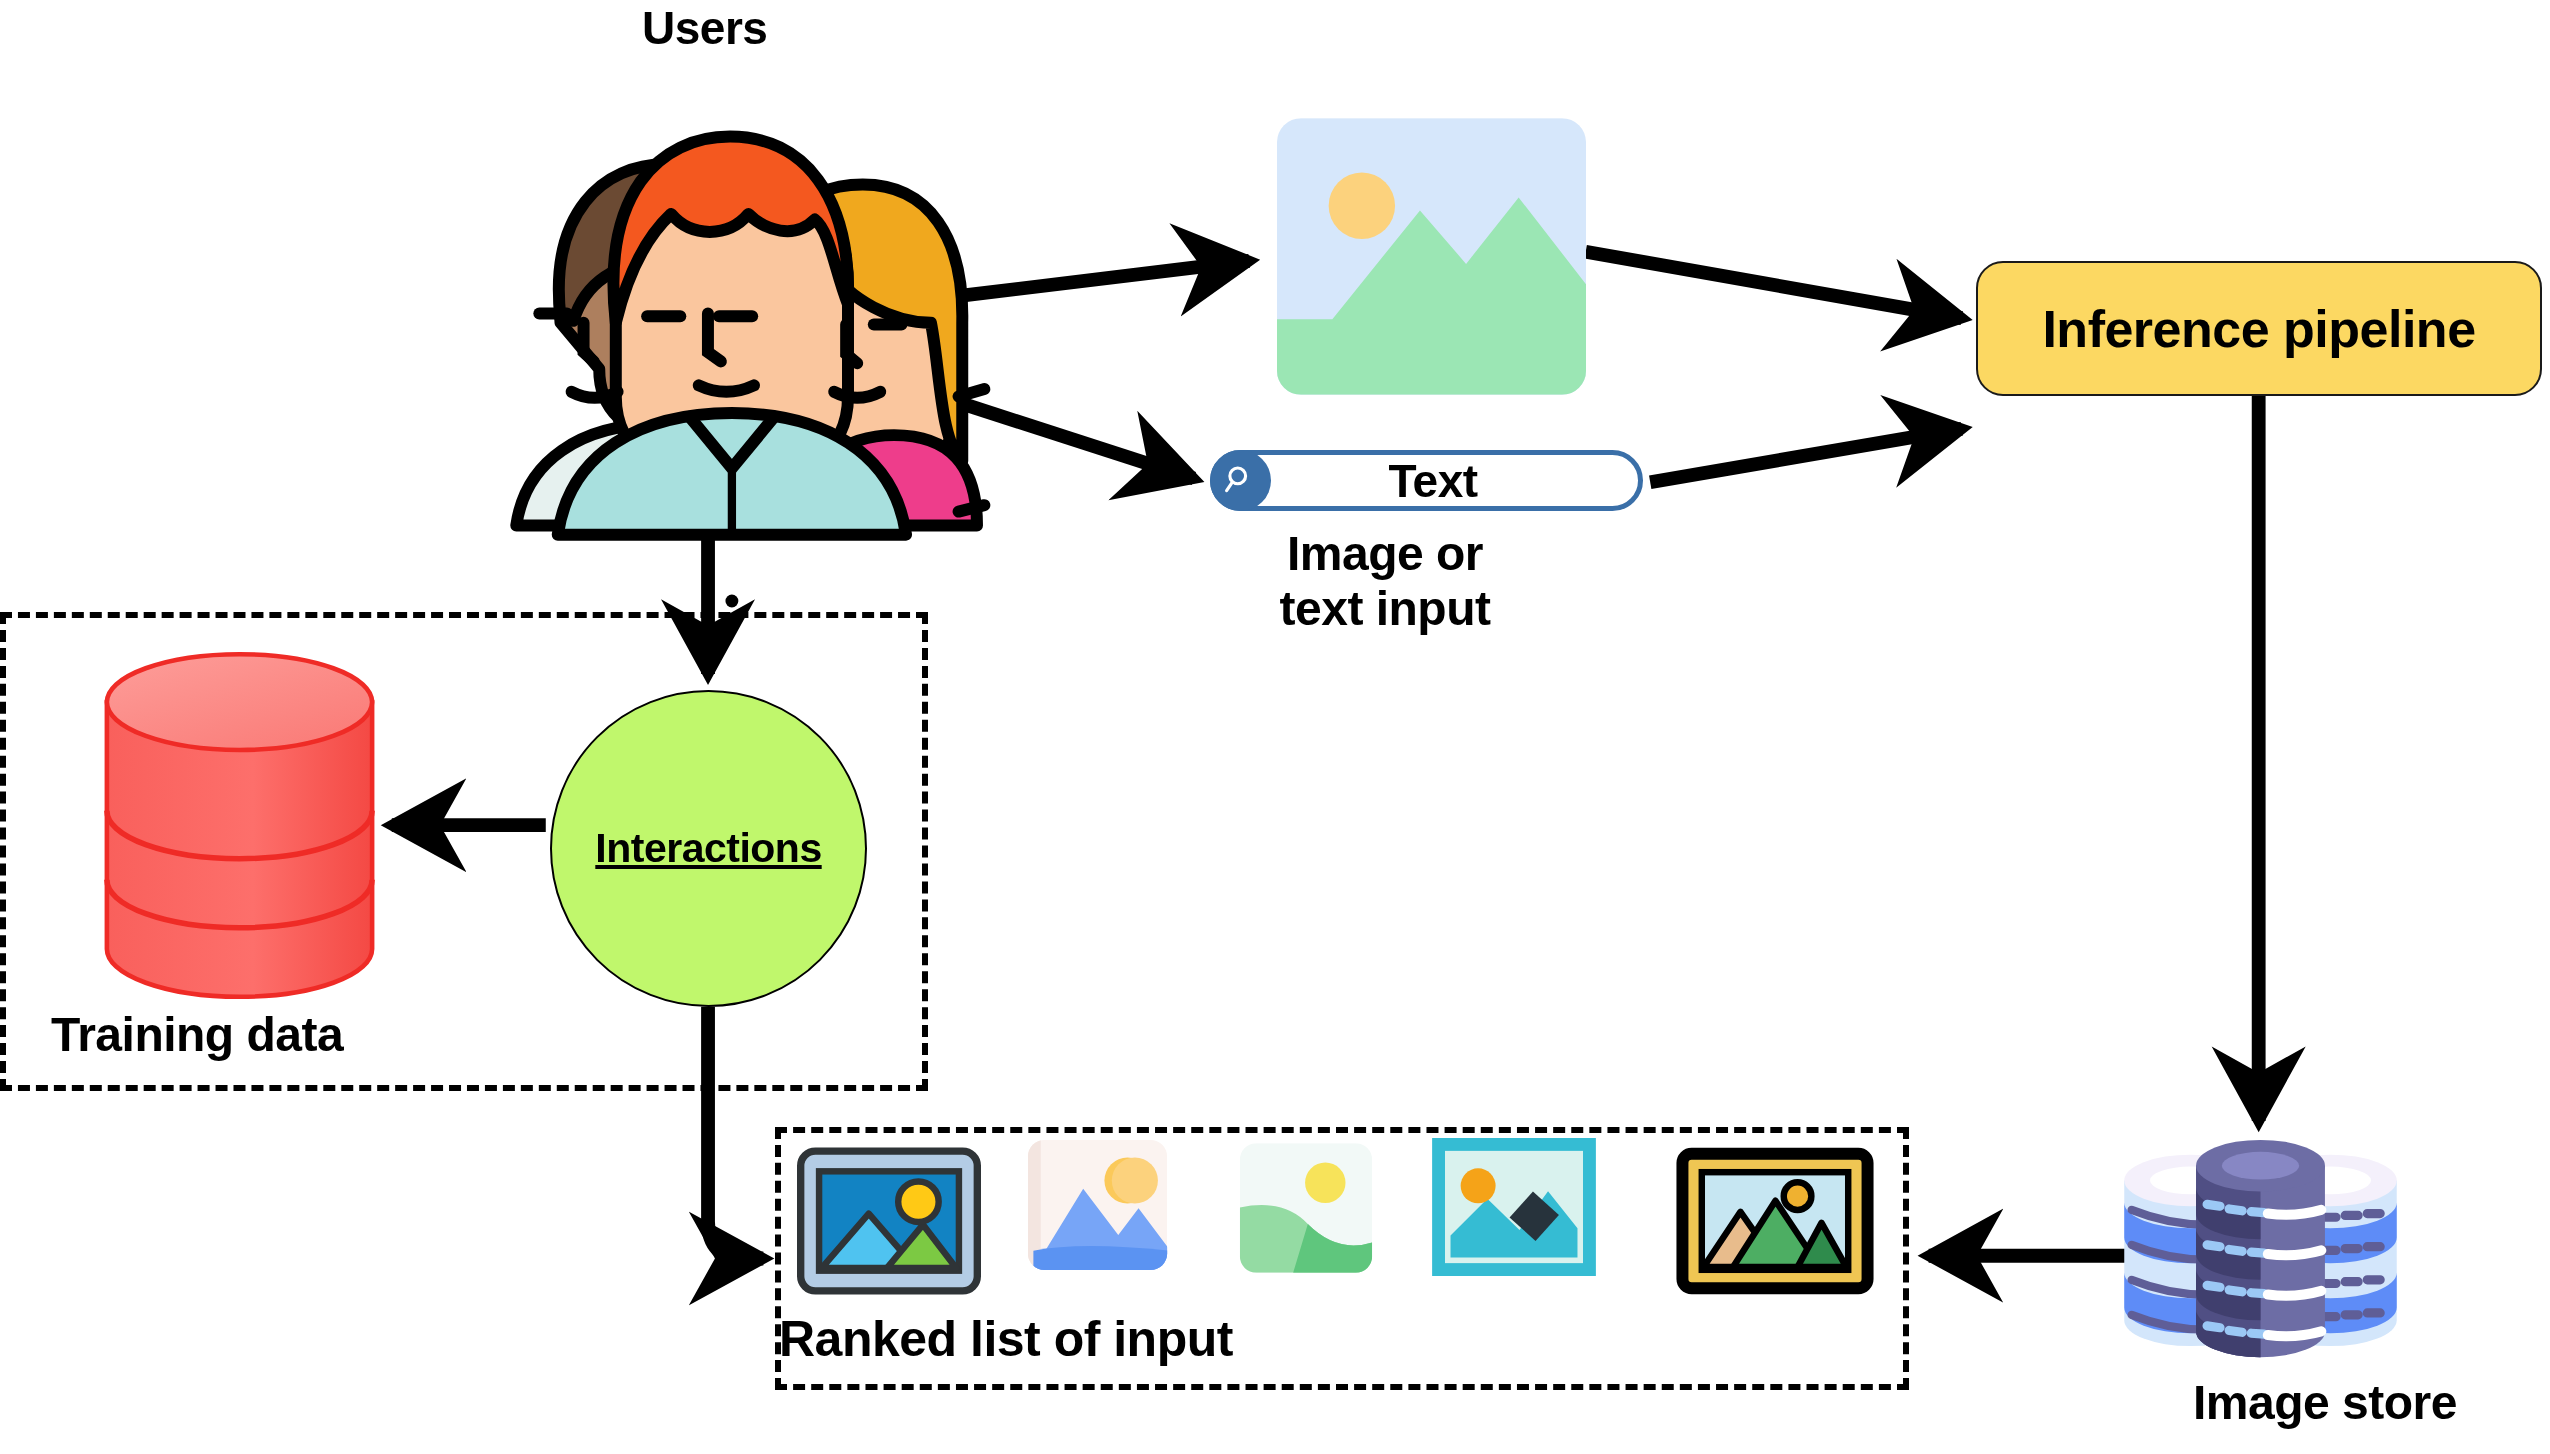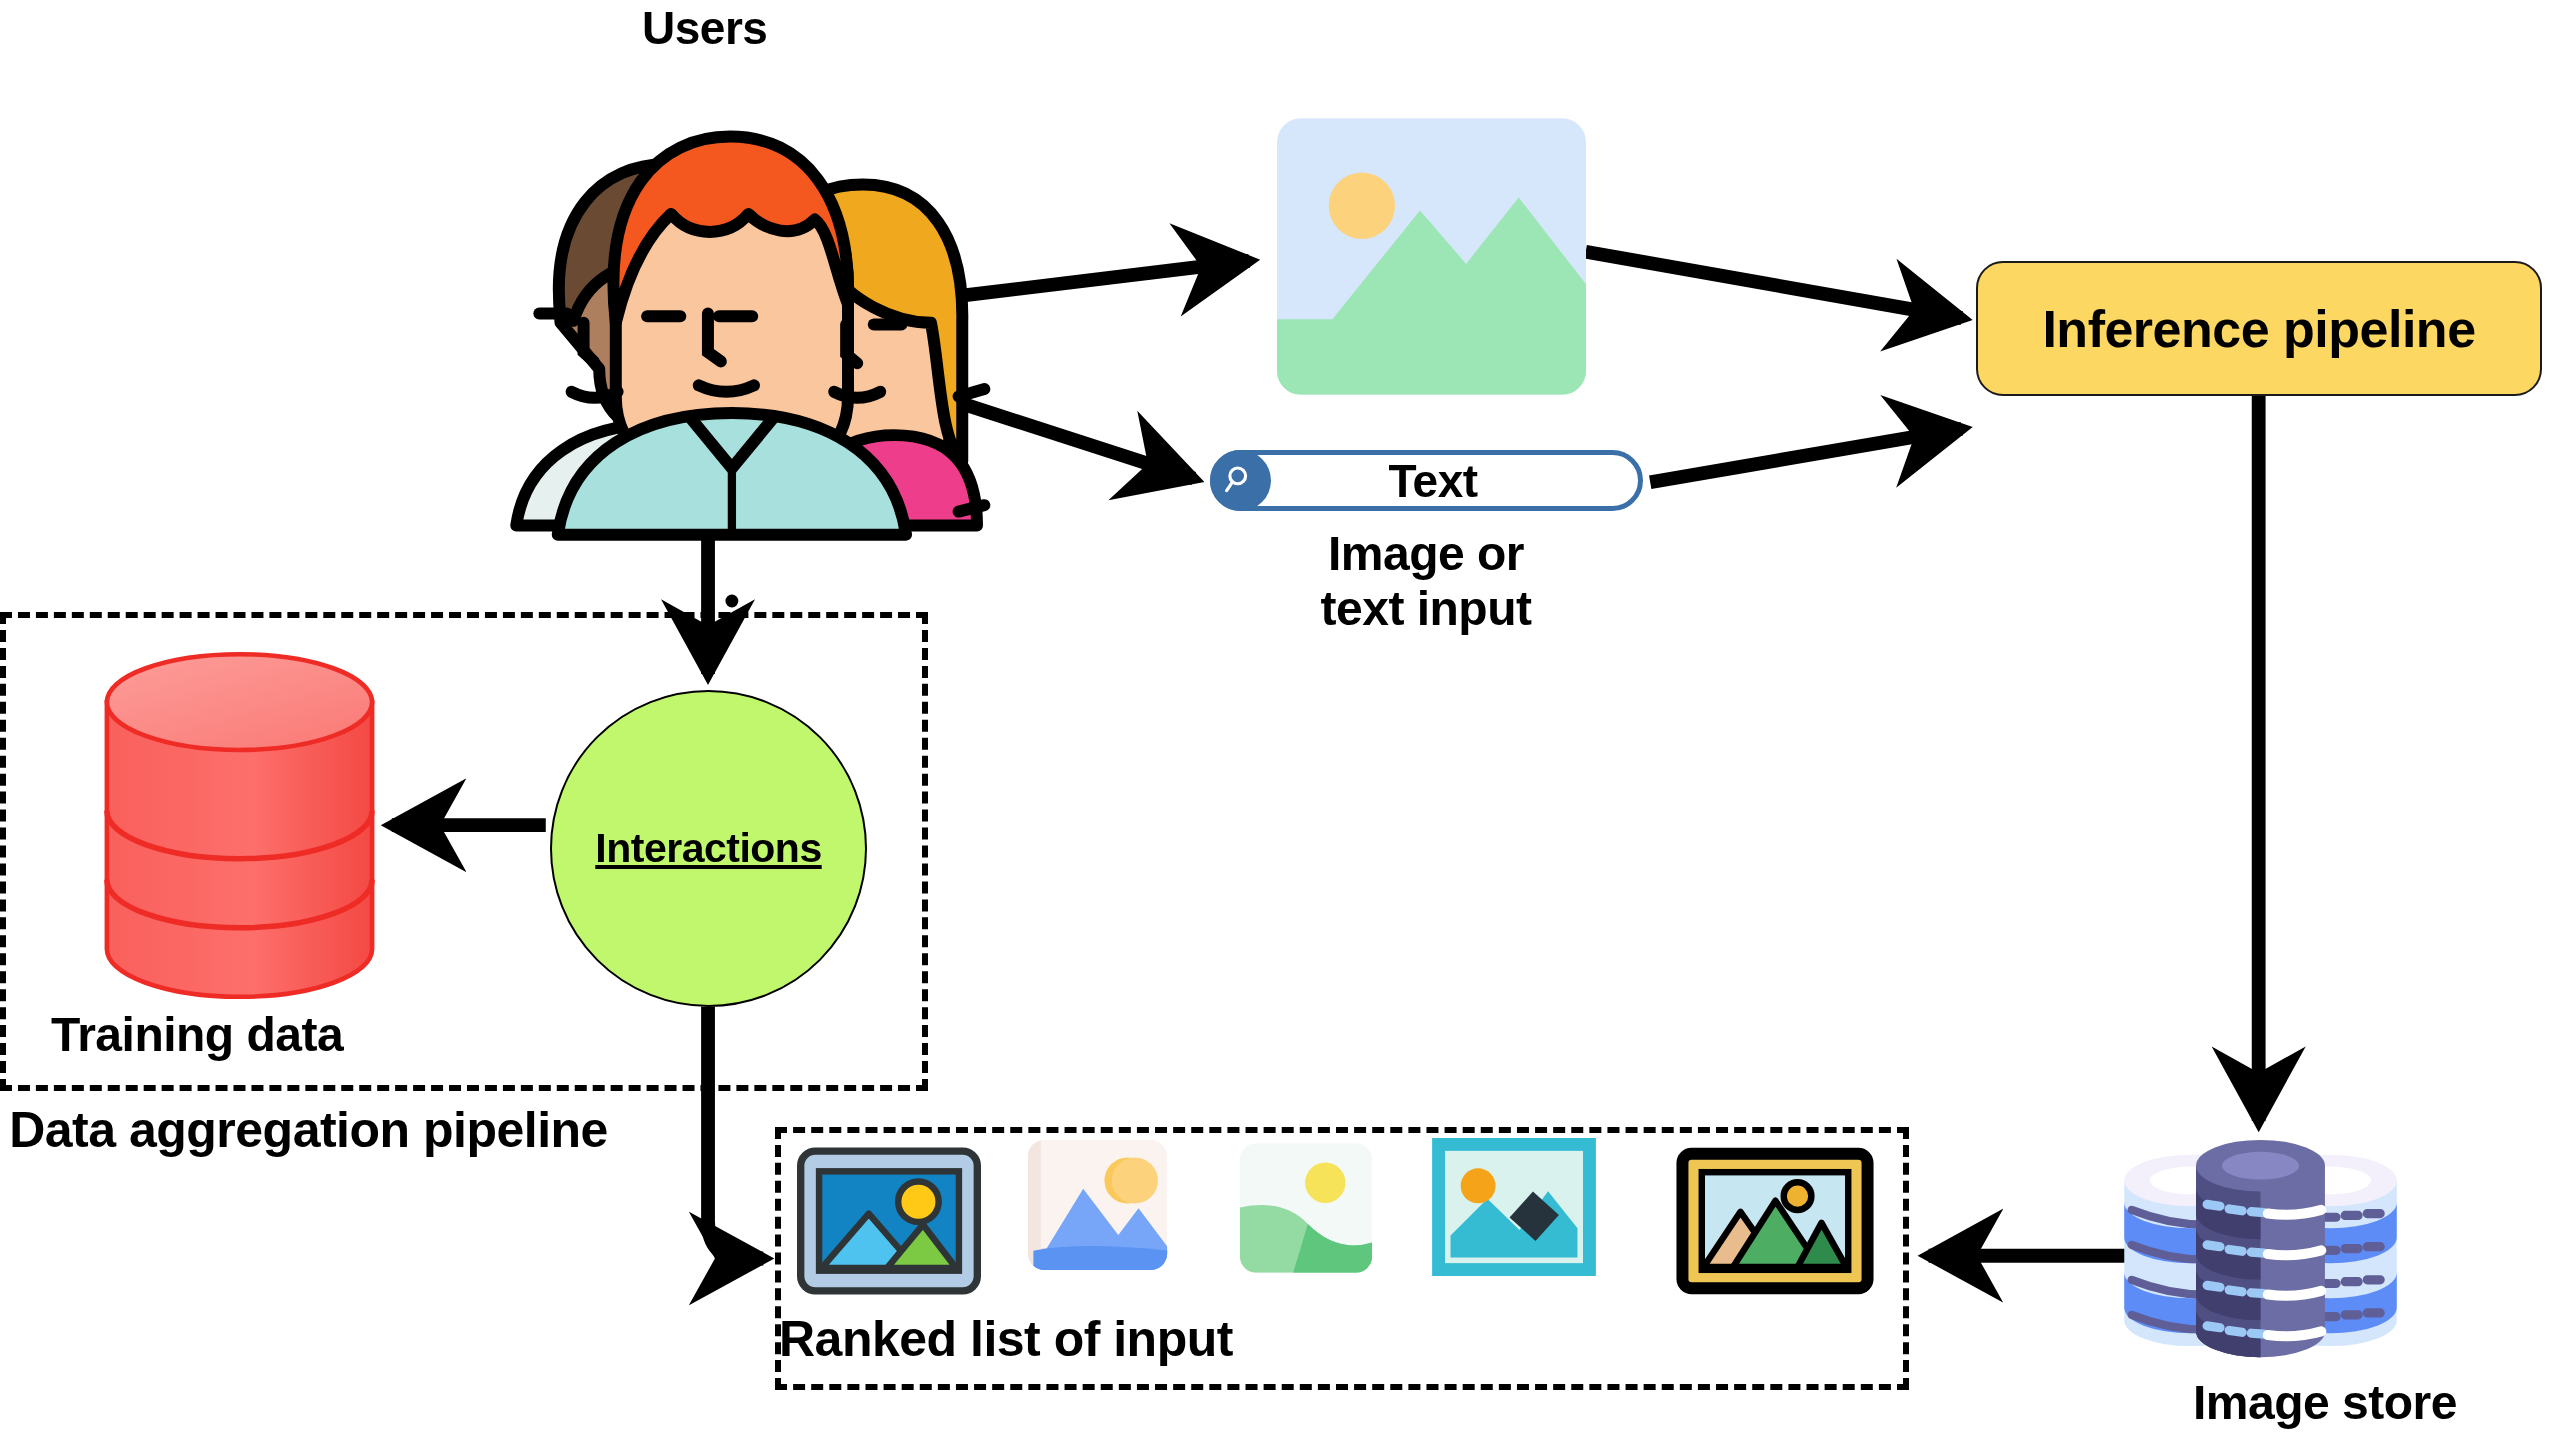--- a/index.html
+++ b/index.html
@@ -26,21 +26,21 @@
   .label {
     position: absolute;
     color: #000000;
     font-weight: bold;
     font-family: "Liberation Sans", sans-serif;
     white-space: nowrap;
     line-height: 1.05;
     letter-spacing: -0.5px;
   }
   #users-label   { left: 642px;  top: 3.7px;    font-size: 46px; }
-  #io-label      { left: 1297px; top: 526px;  font-size: 48px; text-align: center; width: 258px; line-height: 1.15;}
+  #io-label      { left: 1256px; top: 526px;  font-size: 48px; text-align: center; width: 258px; line-height: 1.15;}
   #training-label{ left: 51px;   top: 1010px; font-size: 48px; }
   #dap-label     { left: 9.2px;   top: 1104px; font-size: 50px; }
   #ranked-label  { left: 779px;  top: 1313px; font-size: 50px; }
   #store-label   { left: 2193px; top: 1378px; font-size: 48px; }
 
   
   #inference-box {
     left: 1976px; top: 261px;
     width: 562px; height: 131px;
     background: #FCD862;
@@ -222,21 +222,20 @@
     <div id="search-text">Text</div>
   </div>
   <div class="label" id="io-label" style="white-space:pre-line;">Image or
 text input</div>
 
   <div class="abs" id="inference-box">
     <span class="txt">Inference pipeline</span>
   </div>
 
   <div class="abs dashed" id="dap-box"></div>
-  <div class="label" id="dap-label">Data aggregation pipeline</div>
 
   <svg class="abs" id="training-cyl" viewBox="0 0 300 392">
     <defs>
       <linearGradient id="cylg" x1="0" y1="0" x2="1" y2="0">
         <stop offset="0%" stop-color="#F9605C"></stop>
         <stop offset="55%" stop-color="#FD6F6B"></stop>
         <stop offset="100%" stop-color="#F44944"></stop>
       </linearGradient>
       <linearGradient id="capg" x1="0.1" y1="0" x2="0.9" y2="1">
         <stop offset="0%" stop-color="#FD9C98"></stop>

